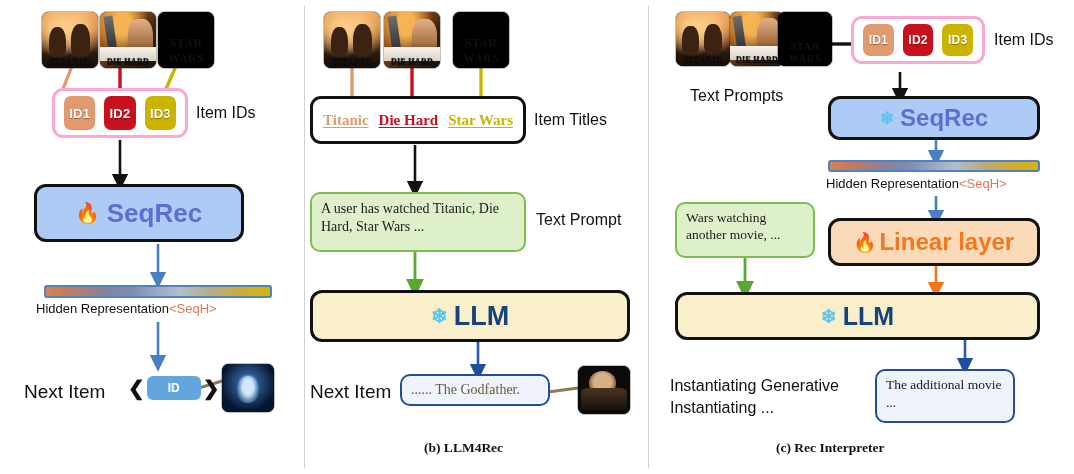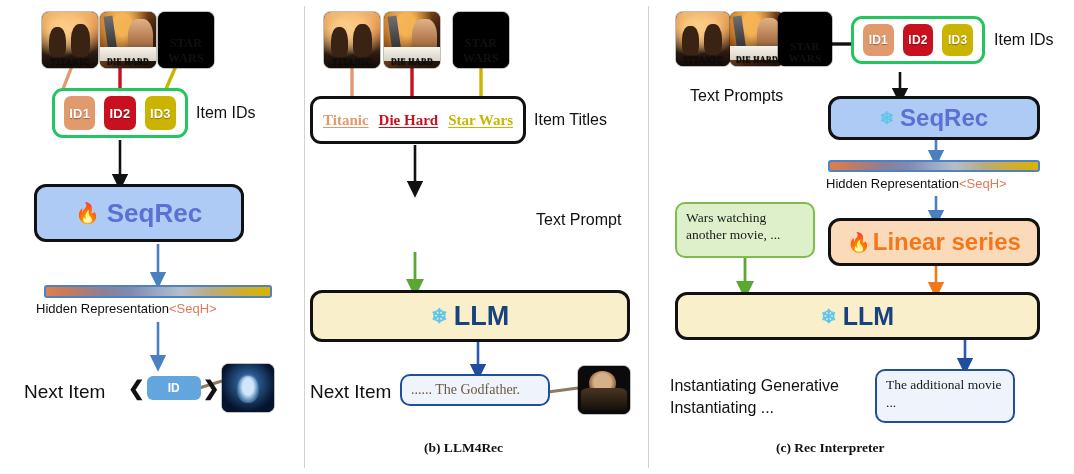--- a/index.html
+++ b/index.html
@@ -112,21 +112,21 @@
   }
   .art-godfather .suit {
     position: absolute; left: 6%; bottom: 8%; width: 88%; height: 46%;
     background: linear-gradient(180deg,#4a3422,#15100a);
     border-radius: 18% 18% 6% 6%;
   }
 
   
   .idgroup {
     position: absolute;
-    border: 3px solid #22c55e;
+    border: 3px solid #f9a8d4;
     border-radius: 11px;
     background: #ffffff;
     display: flex;
     align-items: center;
     gap: 9px;
     padding: 0 9px;
     box-sizing: border-box;
   }
   .chip {
     border-radius: 7px;
@@ -399,20 +399,23 @@
       <div class="cap" style="font-size:12px">STAR WARS</div>
     </div>
 
     <div class="titlebox" style="left:6px;top:96px;width:216px;height:48px">
       <span class="mtitle" style="color:#e09a6e">Titanic</span>
       <span class="mtitle" style="color:#c8101f">Die Hard</span>
       <span class="mtitle" style="color:#cbb400">Star Wars</span>
     </div>
     <div class="sidelabel" style="left:230px;top:111px">Item Titles</div>
 
+    <div class="promptbox" style="left:6px;top:192px;width:216px;height:60px;font-size:14px">
+      <span>A user has watched Titanic, Die Hard, Star Wars ...</span>
+    </div>
     <div class="sidelabel" style="left:232px;top:211px">Text Prompt</div>
 
     <div class="modelbox" style="left:6px;top:290px;width:320px;height:52px;background:#faefcb;color:#16427e;font-size:27px">
       <span class="glyph" style="font-size:20px;color:#5ec4ea">❄</span>
       <span>LLM</span>
     </div>
 
     <div class="sidelabel" style="left:6px;top:381px;font-size:19px">Next Item</div>
     <div class="outbox" style="left:96px;top:374px;width:150px;height:32px;font-size:14px">
       <span>...... The Godfather.</span>
@@ -474,21 +477,21 @@
       <span>SeqRec</span>
     </div>
 
     <div class="hrbar" style="left:180px;top:160px;width:212px;height:12px"></div>
     <div class="hrlabel" style="left:178px;top:176px">
       <span>Hidden Representation</span><span class="tok">&lt;SeqH&gt;</span>
     </div>
 
     <div class="modelbox" style="left:180px;top:218px;width:212px;height:48px;background:#fbdab9;color:#f4771b;font-size:24px;gap:2px">
       <span class="glyph" style="font-size:19px">🔥</span>
-      <span>Linear series</span>
+      <span>Linear layer</span>
     </div>
 
     <div class="modelbox" style="left:27px;top:292px;width:365px;height:48px;background:#faefcb;color:#16427e;font-size:25px">
       <span class="glyph" style="font-size:19px;color:#5ec4ea">❄</span>
       <span>LLM</span>
     </div>
 
     <div class="sidelabel" style="left:22px;top:375px;font-size:16px;white-space:normal;width:200px;line-height:1.35">Instantiating Generative Instantiating ...</div>
 
     <div class="outbox" style="left:227px;top:369px;width:140px;height:54px;font-size:13.5px;color:#1a1a1a;display:block">

